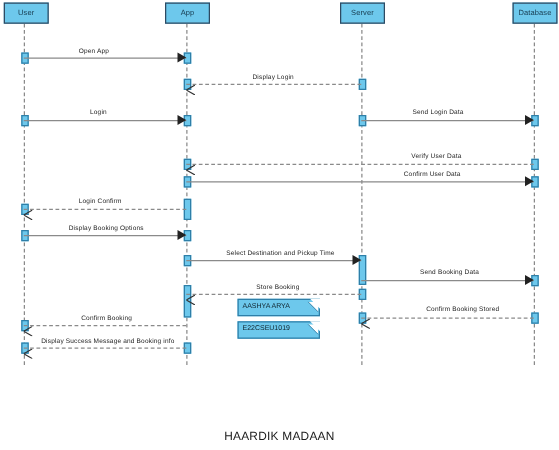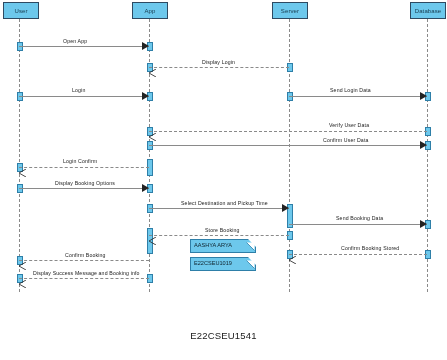--- a/index.html
+++ b/index.html
@@ -255,14 +255,14 @@
       <div class="note" style="left: 190px; top: 257px; width: 66px; height: 14px;">
         <span class="ntext">E22CSEU1019</span>
         <div class="note-fold"></div>
         <div class="note-fold-edge"><svg width="11" height="11" viewBox="0 0 11 11">
             <path d="M1.5,0.5 L9.5,8.5 L9.5,0.5 Z" fill="#ffffff" stroke="none"></path>
             <path d="M1.5,0.5 L9.5,8.5" fill="none" stroke="#2E7FA8" stroke-width="0.8"></path>
           </svg></div>
       </div>
     </div>
 
-  <div class="footer footer-line1">E22CSEU1541</div>
+  <div class="footer footer-line2">HAARDIK MADAAN</div>
 </div>
 
 </body></html>

